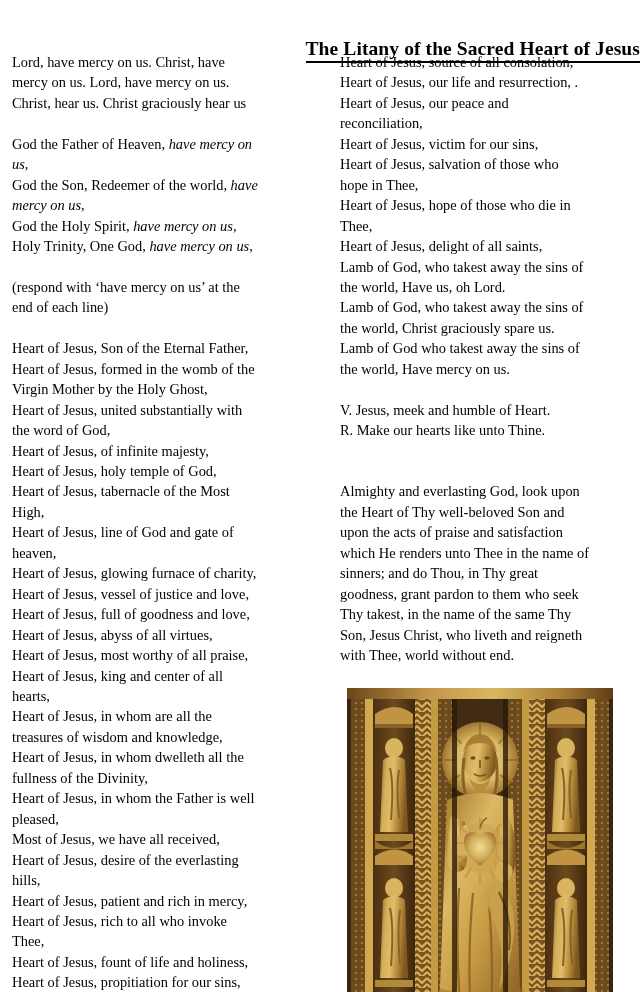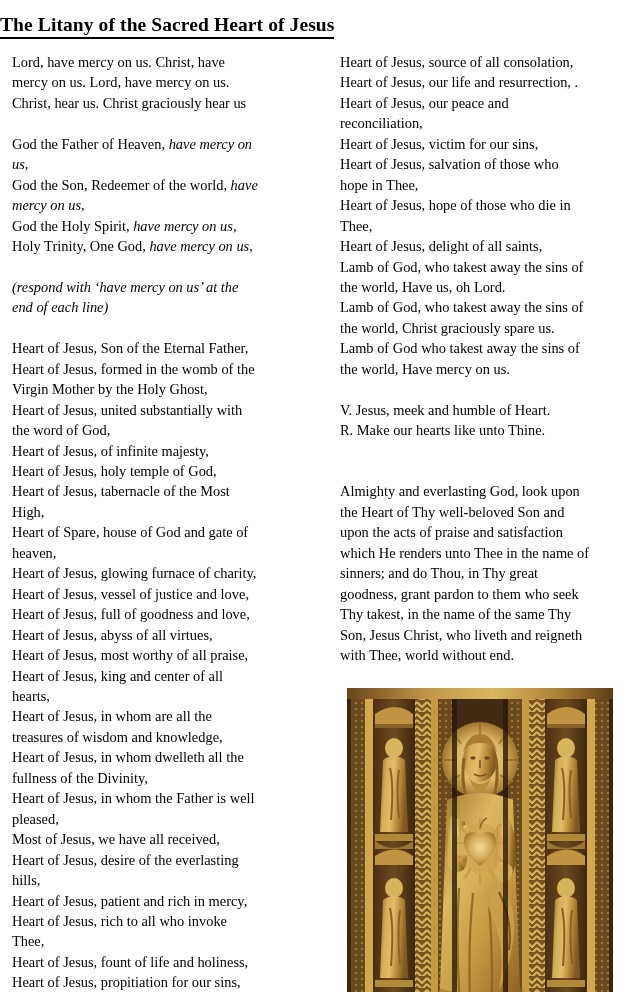--- a/index.html
+++ b/index.html
@@ -19,22 +19,22 @@
   .page {
     position: relative;
     width: 640px;
     height: 992px;
     box-sizing: border-box;
     background: #ffffff;
   }
 
   
   .title-wrap {
-    padding-top: 0;
-    text-align: left;
+    padding-top: 24px;
+    text-align: right;
   }
   .doc-title {
     display: inline-block;
     font-size: 19.5px;
     font-weight: bold;
     letter-spacing: 0.1px;
     border-bottom: 2.2px solid #000;
     padding-bottom: 1px;
     line-height: 1.2;
     white-space: nowrap;
@@ -70,21 +70,20 @@
   .block p {
     margin: 0;
   }
   .gap {
     height: 20.45px;
   }
   .ital {
     font-style: italic;
   }
   .all-ital {
-    font-style: italic;
   }
 
   
   .art-wrap {
     margin-top: 22px;
     padding-left: 7px;
   }
   .art {
     position: relative;
     width: 266px;
@@ -140,21 +139,21 @@
       <div class="block">
         <p>Heart of Jesus, Son of the Eternal Father,</p>
         <p>Heart of Jesus, formed in the womb of the</p>
         <p>Virgin Mother by the Holy Ghost,</p>
         <p>Heart of Jesus, united substantially with</p>
         <p>the word of God,</p>
         <p>Heart of Jesus, of infinite majesty,</p>
         <p>Heart of Jesus, holy temple of God,</p>
         <p>Heart of Jesus, tabernacle of the Most</p>
         <p>High,</p>
-        <p>Heart of Spare, house of God and gate of</p>
+        <p>Heart of Jesus, line of God and gate of</p>
         <p>heaven,</p>
         <p>Heart of Jesus, glowing furnace of charity,</p>
         <p>Heart of Jesus, vessel of justice and love,</p>
         <p>Heart of Jesus, full of goodness and love,</p>
         <p>Heart of Jesus, abyss of all virtues,</p>
         <p>Heart of Jesus, most worthy of all praise,</p>
         <p>Heart of Jesus, king and center of all</p>
         <p>hearts,</p>
         <p>Heart of Jesus, in whom are all the</p>
         <p>treasures of wisdom and knowledge,</p>

